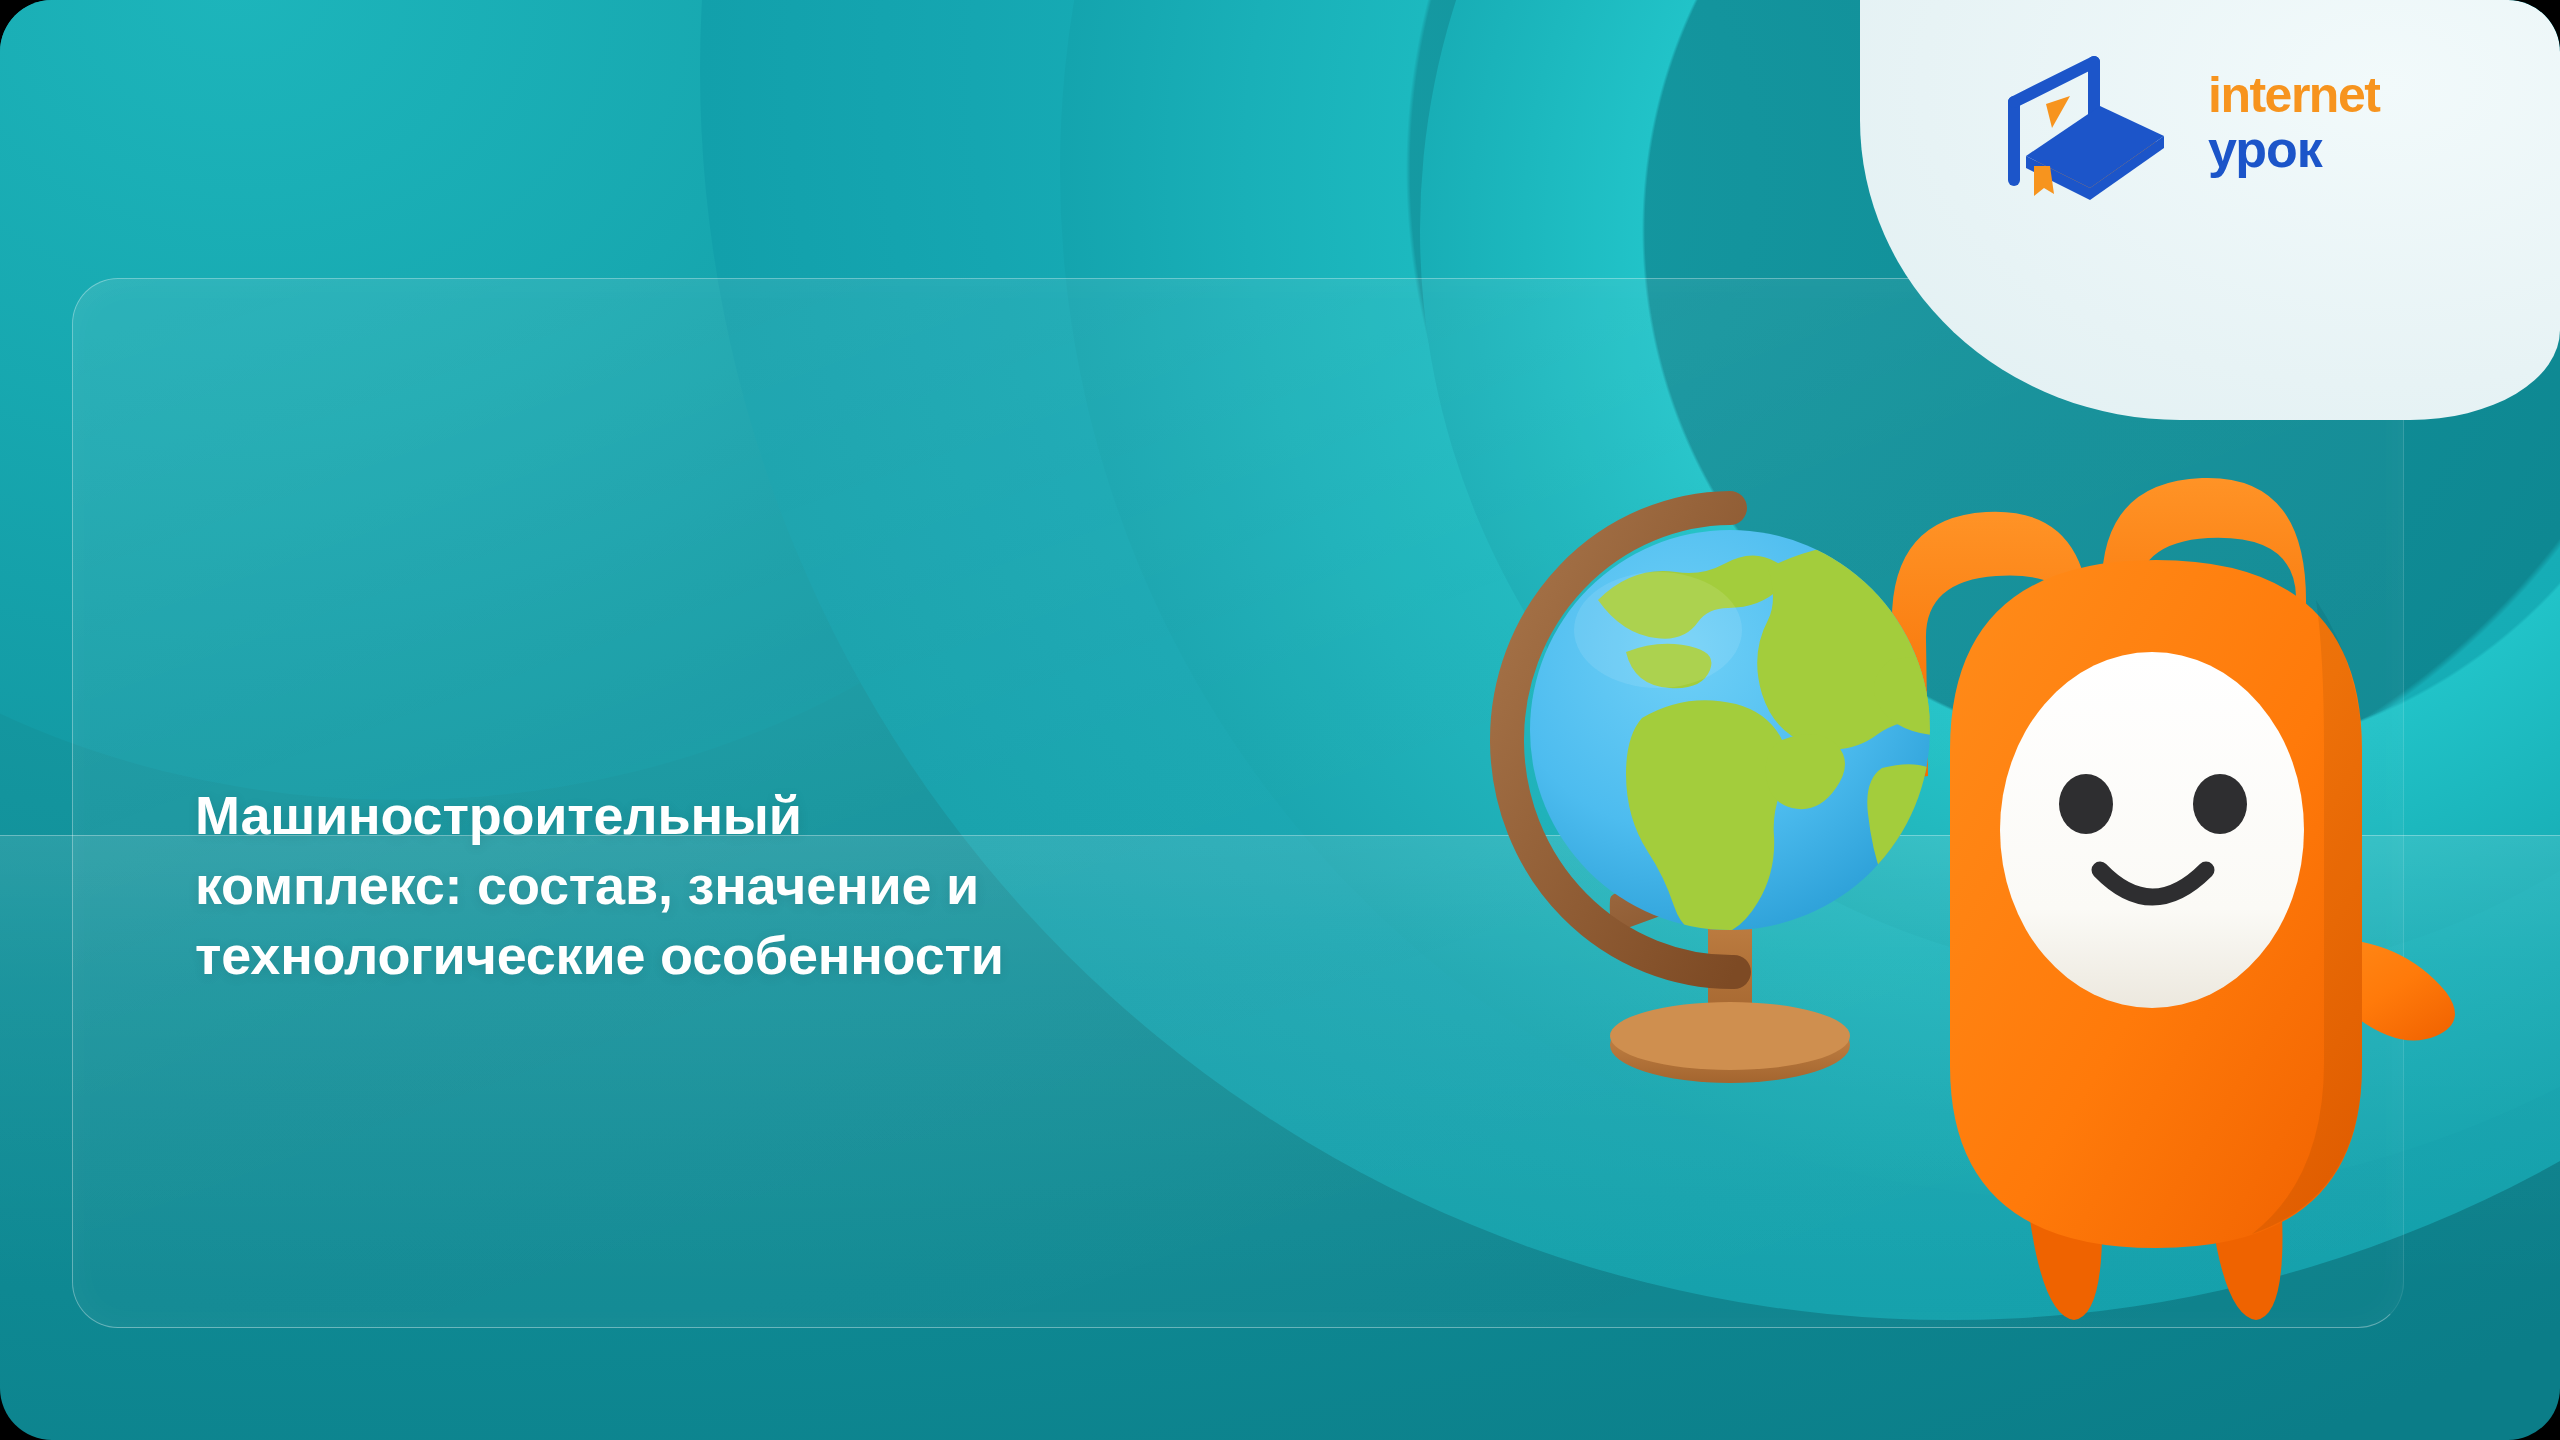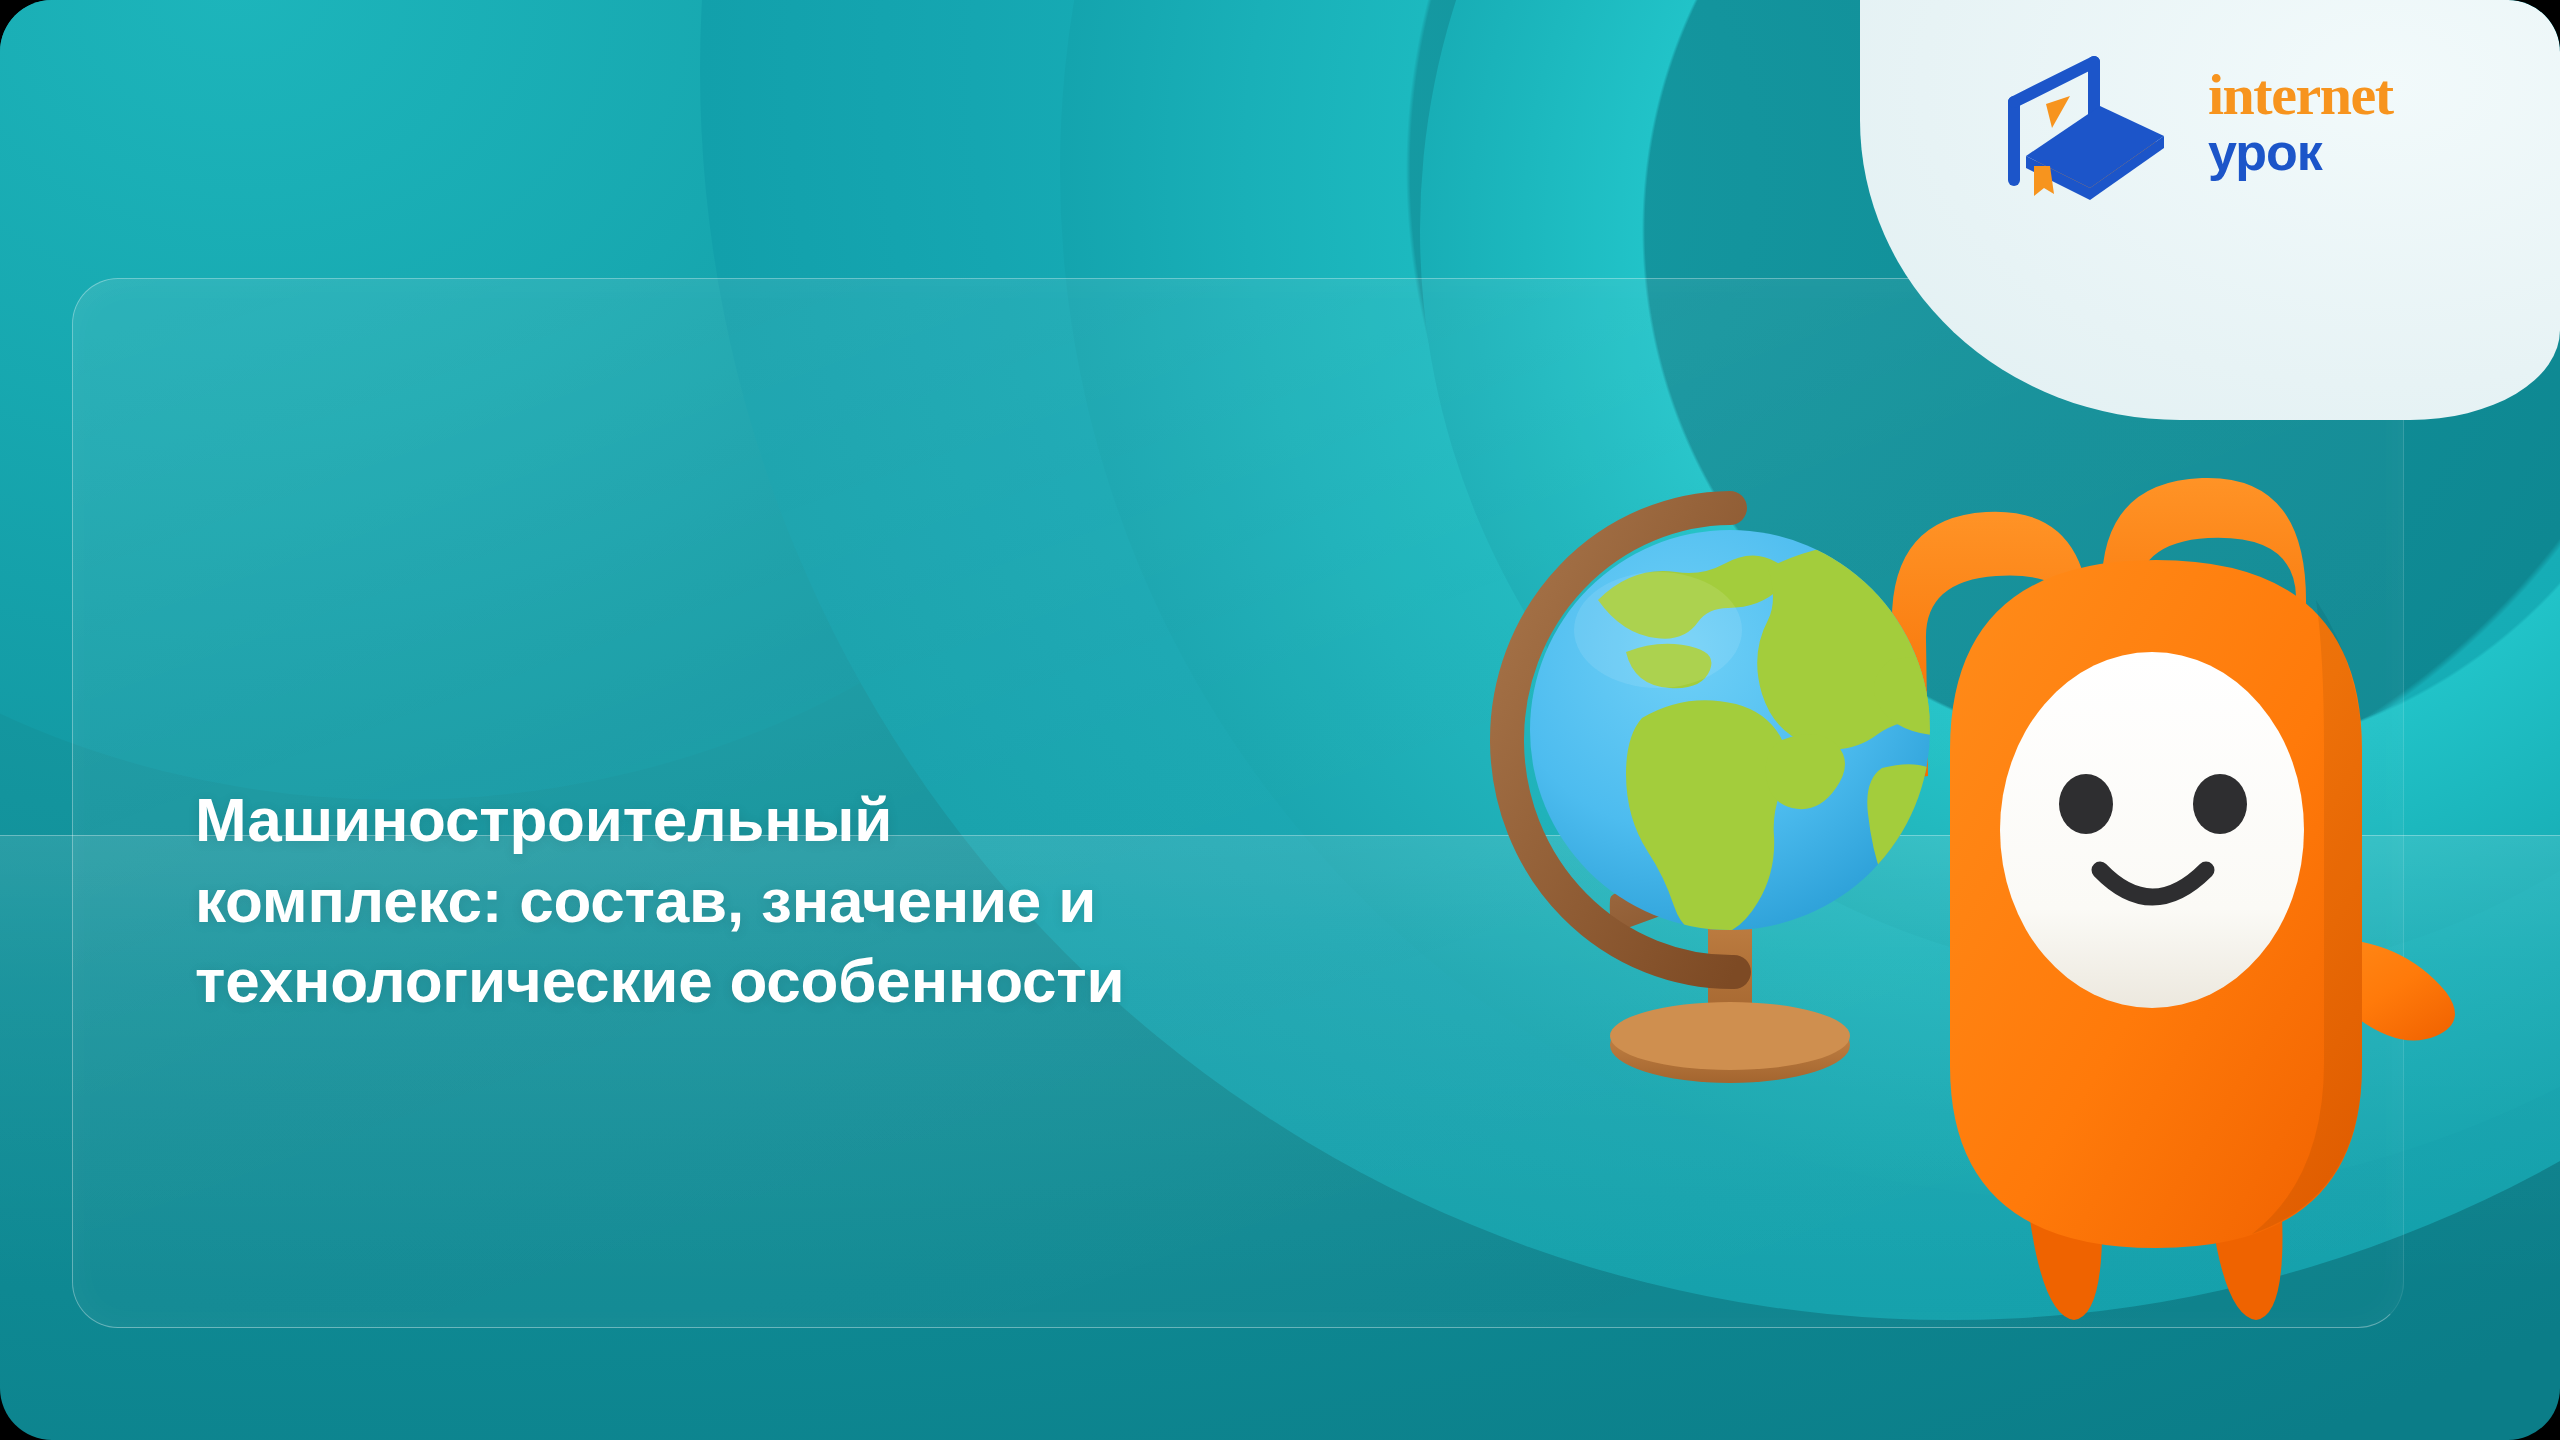--- a/index.html
+++ b/index.html
@@ -59,39 +59,39 @@
     border-radius:46px;
     background:linear-gradient(160deg, rgba(255,255,255,.085) 0%, rgba(255,255,255,.035) 45%, rgba(255,255,255,.015) 100%);
     border:1.6px solid rgba(255,255,255,.34);
     border-right-color:rgba(255,255,255,.10);
     box-shadow:0 2px 40px rgba(255,255,255,.04) inset;
   }
 
   
   .title{
     position:absolute;left:195px;top:752px;width:1300px;
-    color:#ffffff;font-size:62px;font-weight:700;line-height:1.30;
+    color:#ffffff;font-size:54px;font-weight:700;line-height:1.30;
     letter-spacing:-.2px;white-space:pre-line;
     text-shadow:0 2px 12px rgba(0,0,0,.10);
     margin-top:28px;
   }
 
   
   .logo-badge{
     position:absolute;right:0;top:0;width:700px;height:420px;
     background:radial-gradient(120% 130% at 75% 20%, #f2fafb 0%, #e7f3f5 55%, #dfeef1 100%);
     border-top-right-radius:52px;
     border-bottom-left-radius:320px 300px;
     border-bottom-right-radius:150px 90px;
     overflow:hidden;
   }
   .logo-inner{position:absolute;left:118px;top:40px;display:flex;align-items:center;gap:30px;}
   .logo-mark{width:200px;height:165px;flex:0 0 auto;}
   .logo-words{display:flex;flex-direction:column;line-height:.94;}
-  .word-internet{color:#f7941e;font-size:58px;font-weight:700;letter-spacing:-1.5px;font-family:Liberation Serif, serif;}
+  .word-internet{color:#f7941e;font-size:50px;font-weight:700;letter-spacing:-1.5px;}
   .word-urok{color:#1c55c9;font-size:52px;font-weight:700;letter-spacing:-1px;margin-top:6px;}
 
   
   .illustration{position:absolute;left:1430px;top:300px;width:1130px;height:1140px;}
   .illustration svg{width:100%;height:100%;display:block;}
 </style>
 </head>
 <body>
 
 <div class="slide">

